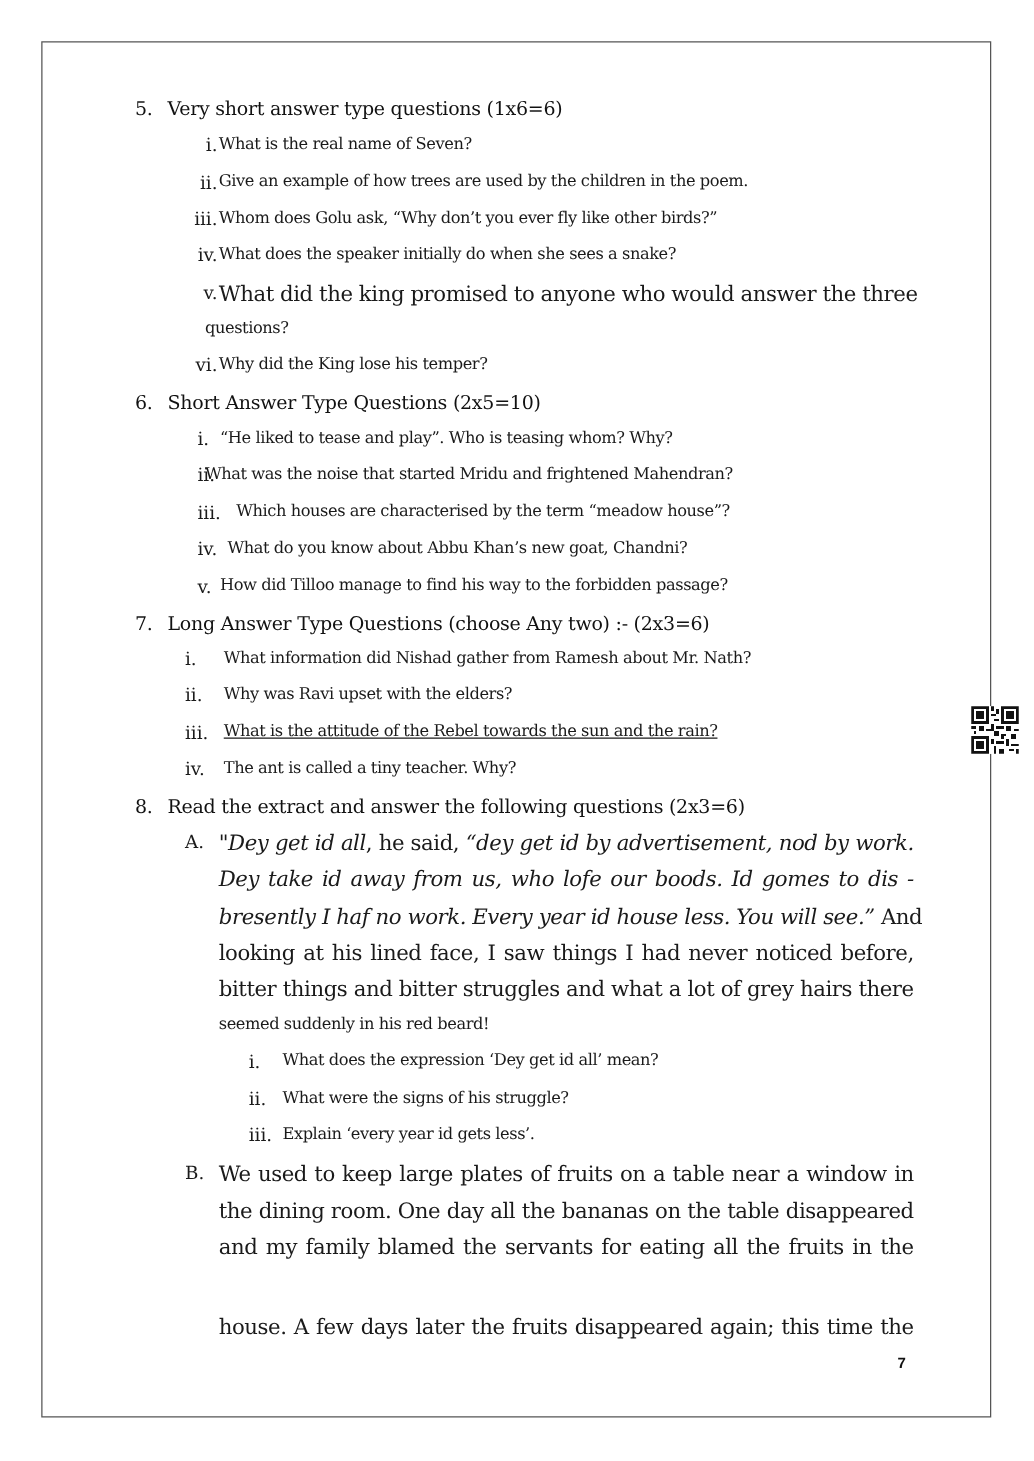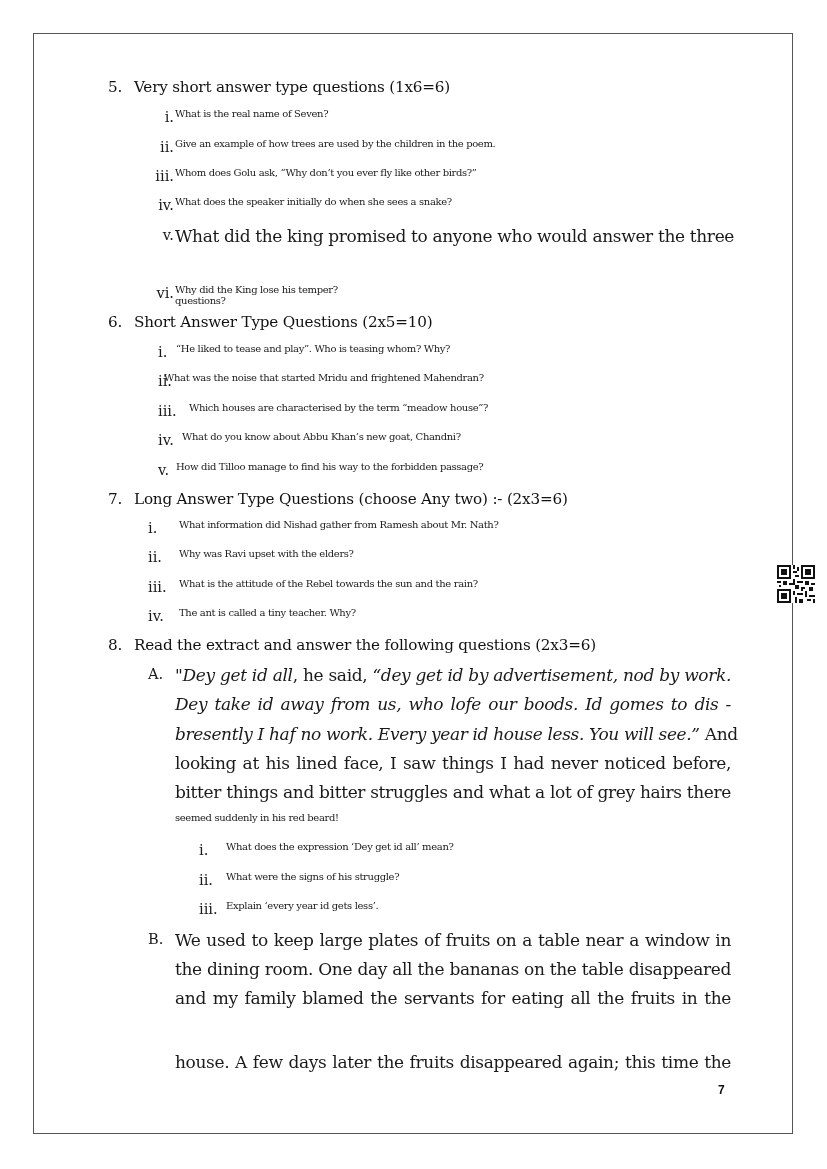--- a/index.html
+++ b/index.html
@@ -40,21 +40,21 @@
       color: #111;
       white-space: nowrap;
     }
     .sec-head .num {
       display: inline-block;
       width: 26px;
     }
     .line {
       position: absolute;
       font-family: "DejaVu Serif", serif;
-      font-size: 10px;
+      font-size: 13px;
       letter-spacing: -0.35px;
       white-space: nowrap;
       color: #1a1a1a;
     }
     .marker {
       position: absolute;
       font-family: "DejaVu Serif", serif;
       font-size: 14.6px;
       color: #1a1a1a;
       white-space: nowrap;
@@ -108,21 +108,21 @@
   <span class="line" style="left:175px; top:138px;">Give an example of how trees are used by the children in the poem.</span>
 
   <span class="marker" style="right:653px; top:167px;">iii.</span>
   <span class="line" style="left:175px; top:167px;">Whom does Golu ask, “Why don’t you ever fly like other birds?”</span>
 
   <span class="marker" style="right:653px; top:196px;">iv.</span>
   <span class="line" style="left:175px; top:196px;">What does the speaker initially do when she sees a snake?</span>
 
   <span class="marker" style="right:653px; top:226px;">v.</span>
   <span class="just" style="top:226px;">What did the king promised to anyone who would answer the three</span>
-  <span class="line" style="left:175px; top:255px;margin-top:40px;">questions?</span>
+  <span class="line" style="left:164px; top:255px;">questions?</span>
 
   <span class="marker" style="right:653px; top:284px;">vi.</span>
   <span class="line" style="left:175px; top:284px;">Why did the King lose his temper?</span>
 
   <div class="sec-head" style="top:313px;">
     <span class="num">6.</span><span>Short Answer Type Questions (2x5=10)</span>
   </div>
 
   <span class="marker" style="left:158px; top:343px;">i.</span>
   <span class="line" style="left:176px; top:343px;text-align:right;">“He liked to tease and play”. Who is teasing whom? Why?</span>
@@ -143,21 +143,21 @@
     <span class="num">7.</span><span>Long Answer Type Questions (choose Any two) :- (2x3=6)</span>
   </div>
 
   <span class="marker" style="left:148px; top:519px;">i.</span>
   <span class="line" style="left:179px; top:519px;">What information did Nishad gather from Ramesh about Mr. Nath?</span>
 
   <span class="marker" style="left:148px; top:548px;">ii.</span>
   <span class="line" style="left:179px; top:548px;">Why was Ravi upset with the elders?</span>
 
   <span class="marker" style="left:148px; top:578px;">iii.</span>
-  <span class="line" style="left:179px; top:578px;">What is the attitude of the Rebel towards the sun and the rain?</span>
+  <span class="line" style="left:179px; top:578px;text-decoration:underline;">What is the attitude of the Rebel towards the sun and the rain?</span>
 
   <span class="marker" style="left:148px; top:607px;">iv.</span>
   <span class="line" style="left:179px; top:607px;">The ant is called a tiny teacher. Why?</span>
 
   <div class="sec-head" style="top:636px;">
     <span class="num">8.</span><span>Read the extract and answer the following questions (2x3=6)</span>
   </div>
 
   <span class="marker" style="left:148px; top:665px;">A.</span>
   <div class="just" style="top:665px;"><span class="it">"Dey get id all</span><span>, he said, </span><span class="it">“dey get id by advertisement, nod by work.</span></div>

